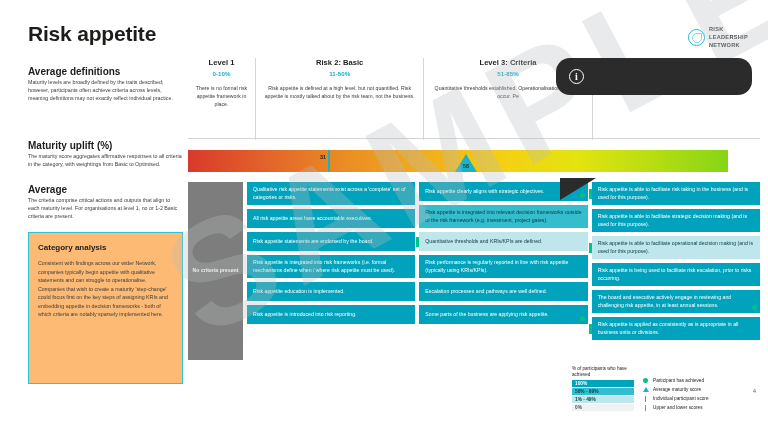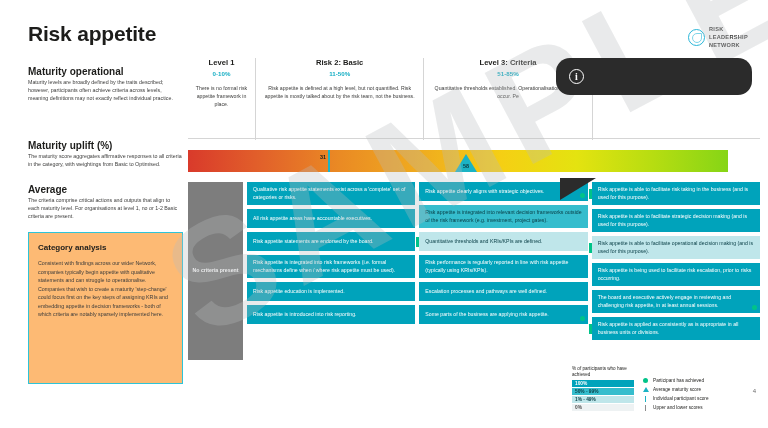--- a/index.html
+++ b/index.html
@@ -366,21 +366,21 @@
 
   <div id="logo">
     <div class="mark"></div>
     <div class="txt">
       <div>RISK</div>
       <div>LEADERSHIP</div>
       <div>NETWORK</div>
     </div>
   </div>
 
-  <div class="left-h" id="h-maturity-def">Maturity operational</div>
+  <div class="left-h" id="h-maturity-def">Average definitions</div>
   <div class="left-p" id="p-maturity-def">Maturity levels are broadly defined by the traits described; however, participants often achieve criteria across levels, meaning definitions may not exactly reflect individual practice.</div>
 
   <div class="left-h" id="h-maturity-score">Maturity uplift (%)</div>
   <div class="left-p" id="p-maturity-score">The maturity score aggregates affirmative responses to all criteria in the category, with weightings from Basic to Optimised.</div>
 
   <div class="left-h" id="h-criteria">Average</div>
   <div class="left-p" id="p-criteria">The criteria comprise critical actions and outputs that align to each maturity level. For organisations at level 1, no or 1-2 Basic criteria are present.</div>
 
   <div id="category-analysis">
     <h4>Category analysis</h4>

